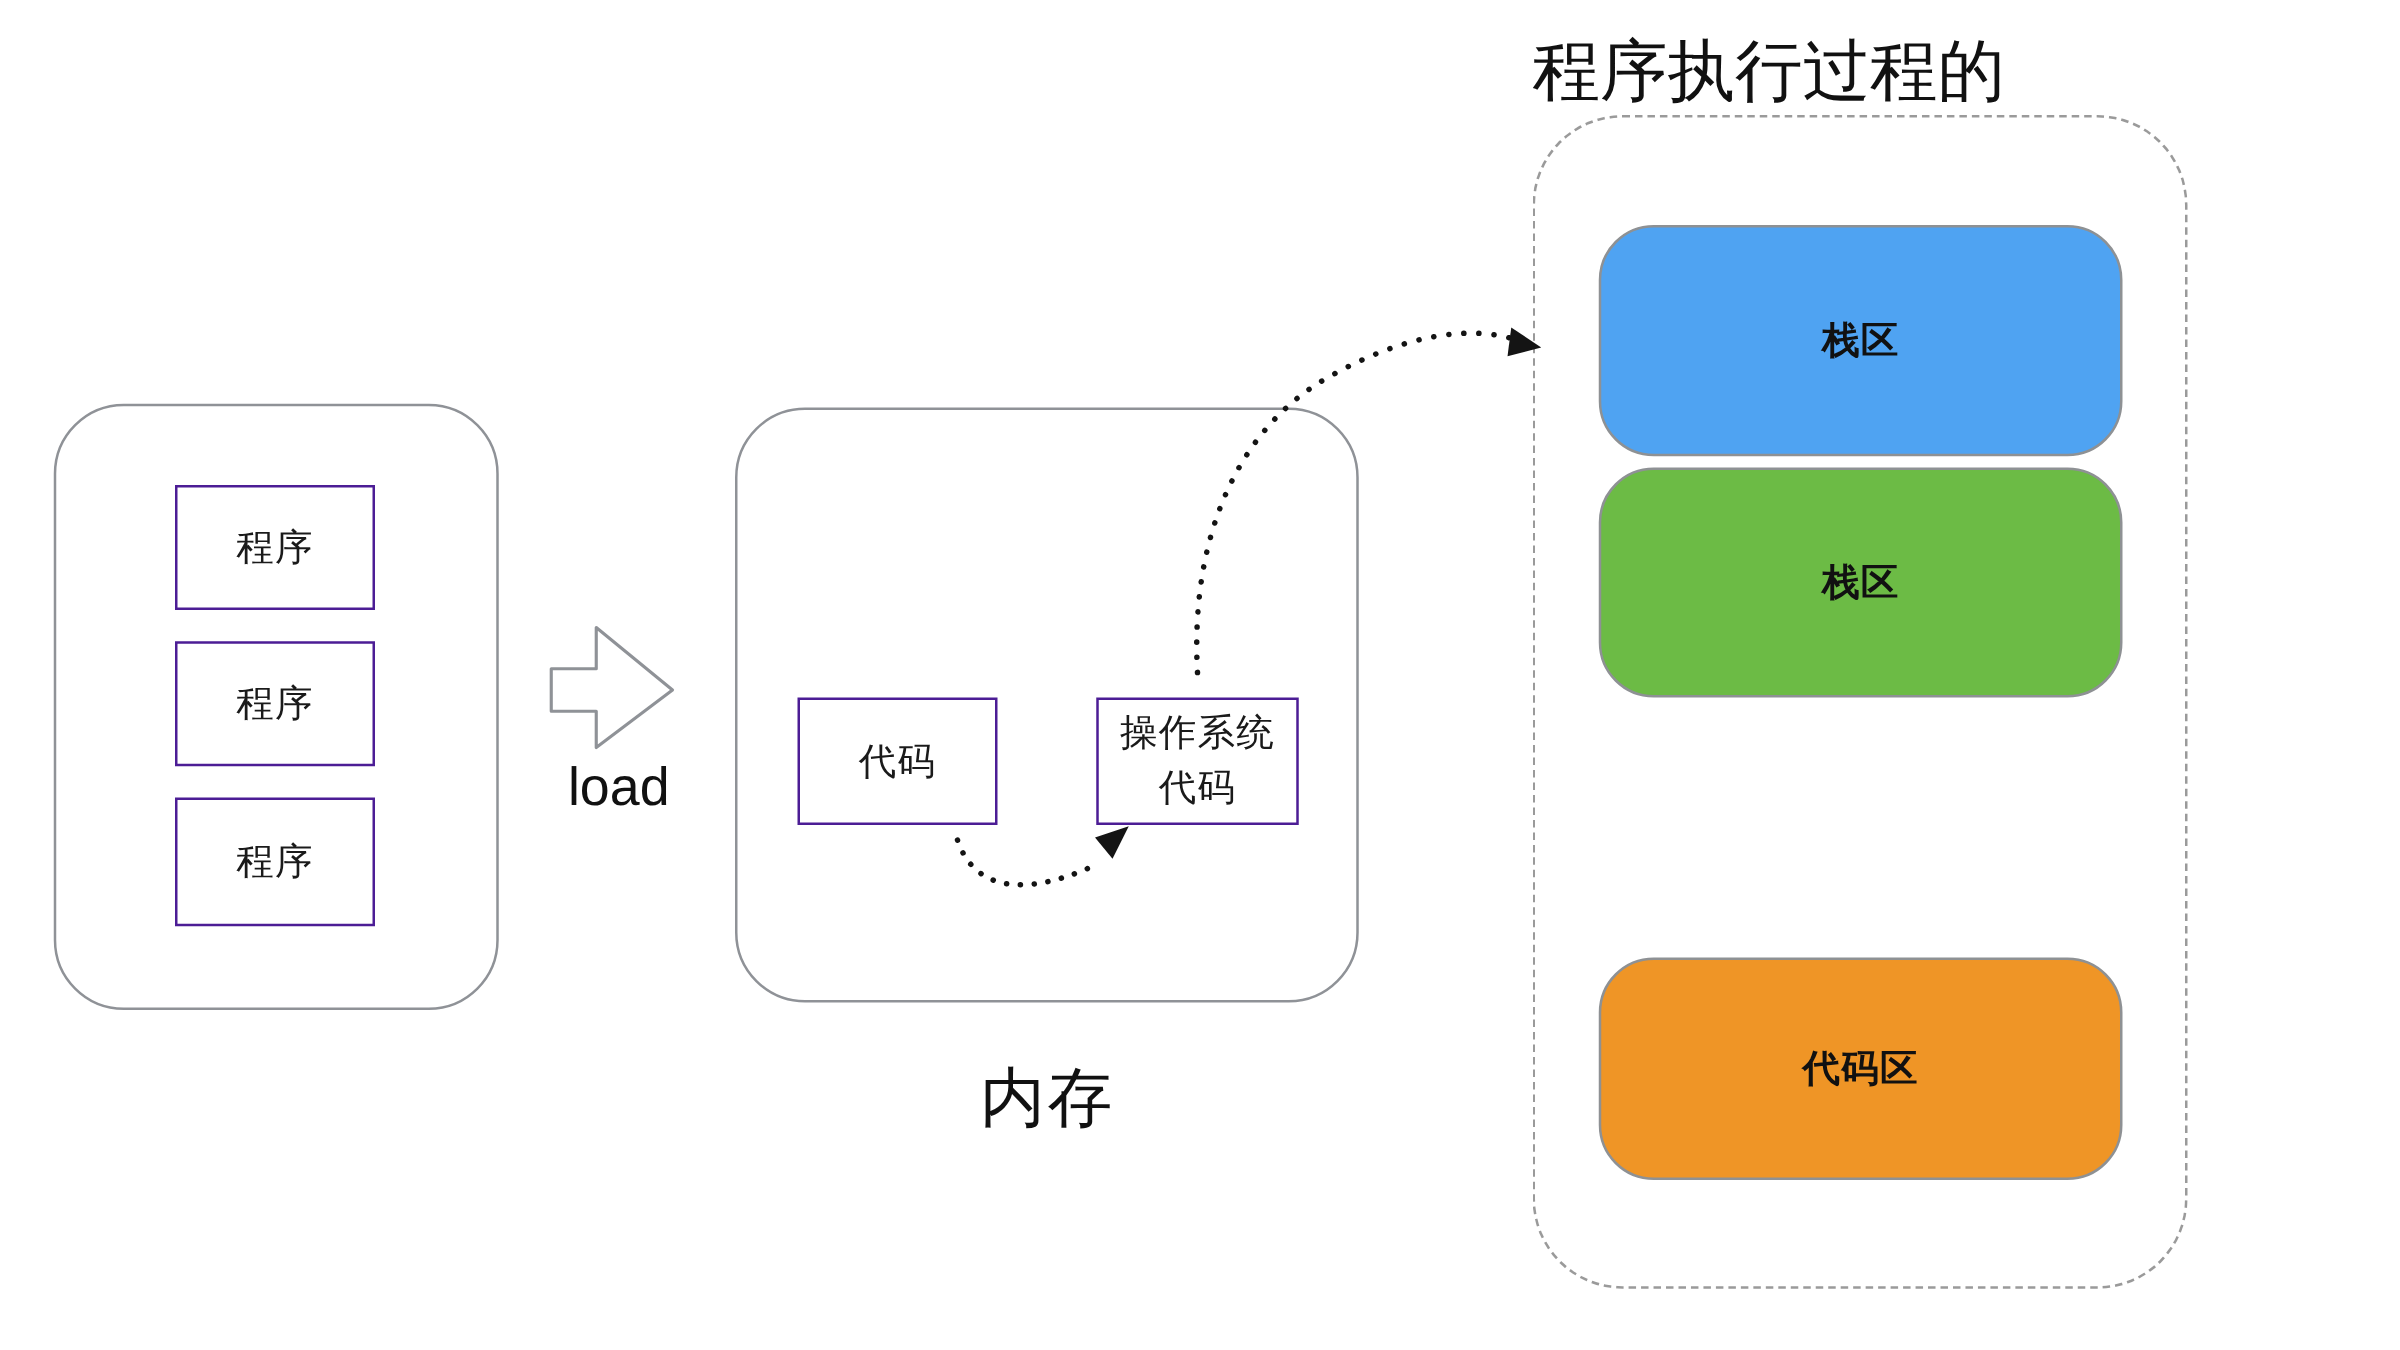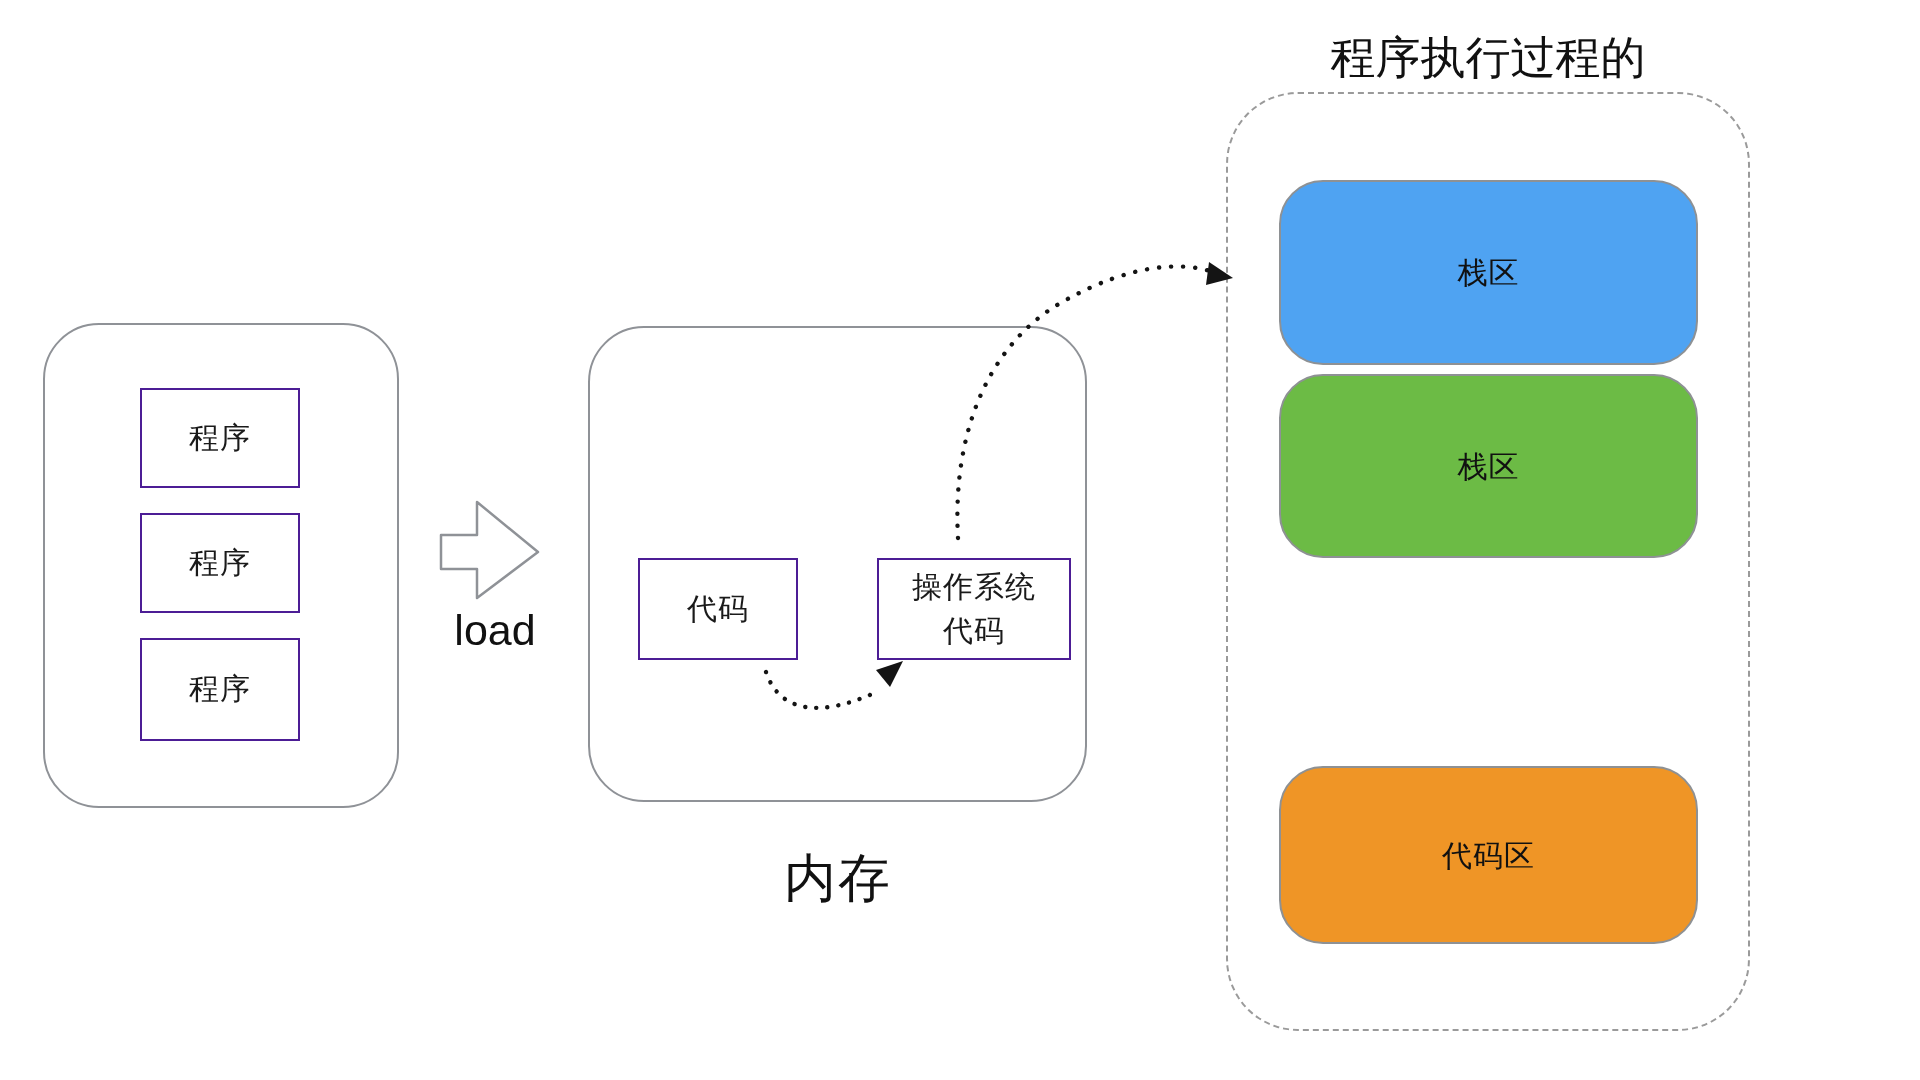--- a/index.html
+++ b/index.html
@@ -19,27 +19,27 @@
     font-size:30px;letter-spacing:1px;
   }
   .plainbox.twoline{flex-direction:column;line-height:44px;}
   
   #vm-panel{
     left:1226px;top:92px;width:524px;height:939px;
     border:2px dashed #9a9a9a;border-radius:72px;background:#ffffff;
   }
   #vm-title{
     left:1226px;top:28px;width:524px;height:130px;
-    text-align:center;font-size:45px;line-height:59px;color:#111;
+    font-size:54px;line-height:59px;color:#111;
   }
   .segment{
     left:1279px;width:419px;
     border:2.5px solid #8e9194;border-radius:44px;
     display:flex;flex-direction:column;align-items:center;justify-content:center;
-    font-size:30px;line-height:41px;color:#111;letter-spacing:1px;
+    font-size:30px;line-height:41px;color:#111;letter-spacing:1px;font-weight:bold;
   }
   #seg-0{top:180px;height:185px;}
   #seg-1{top:374px;height:184px;}
   #seg-2{top:568px;height:182px;}
   #seg-3{top:766px;height:178px;}
   #load-label{
     left:430px;top:606px;width:130px;text-align:center;
     font-size:43px;color:#111;
   }
   #memory-label{
@@ -63,21 +63,21 @@
   <div class="abs plainbox" style="left:140px;top:638px;width:160px;height:103px;">
     <span>程序</span>
   </div>
 
   <div class="abs" id="load-label">load</div>
 
   <div class="abs container" style="left:588px;top:326px;width:499px;height:476px;"></div>
   <div class="abs plainbox" style="left:638px;top:558px;width:160px;height:102px;">
     <span>代码</span>
   </div>
-  <div class="abs plainbox twoline" style="left:877px;top:558px;width:194px;height:102px;">
+  <div class="abs plainbox twoline" style="left:877px;top:558px;width:162px;height:102px;">
     <span>操作系统</span>
     <span>代码</span>
   </div>
   <div class="abs" id="memory-label">内存</div>
 
   <div class="abs" id="vm-panel"></div>
   <div class="abs" id="vm-title">
     <div>程序执行过程的</div>
   </div>
 

